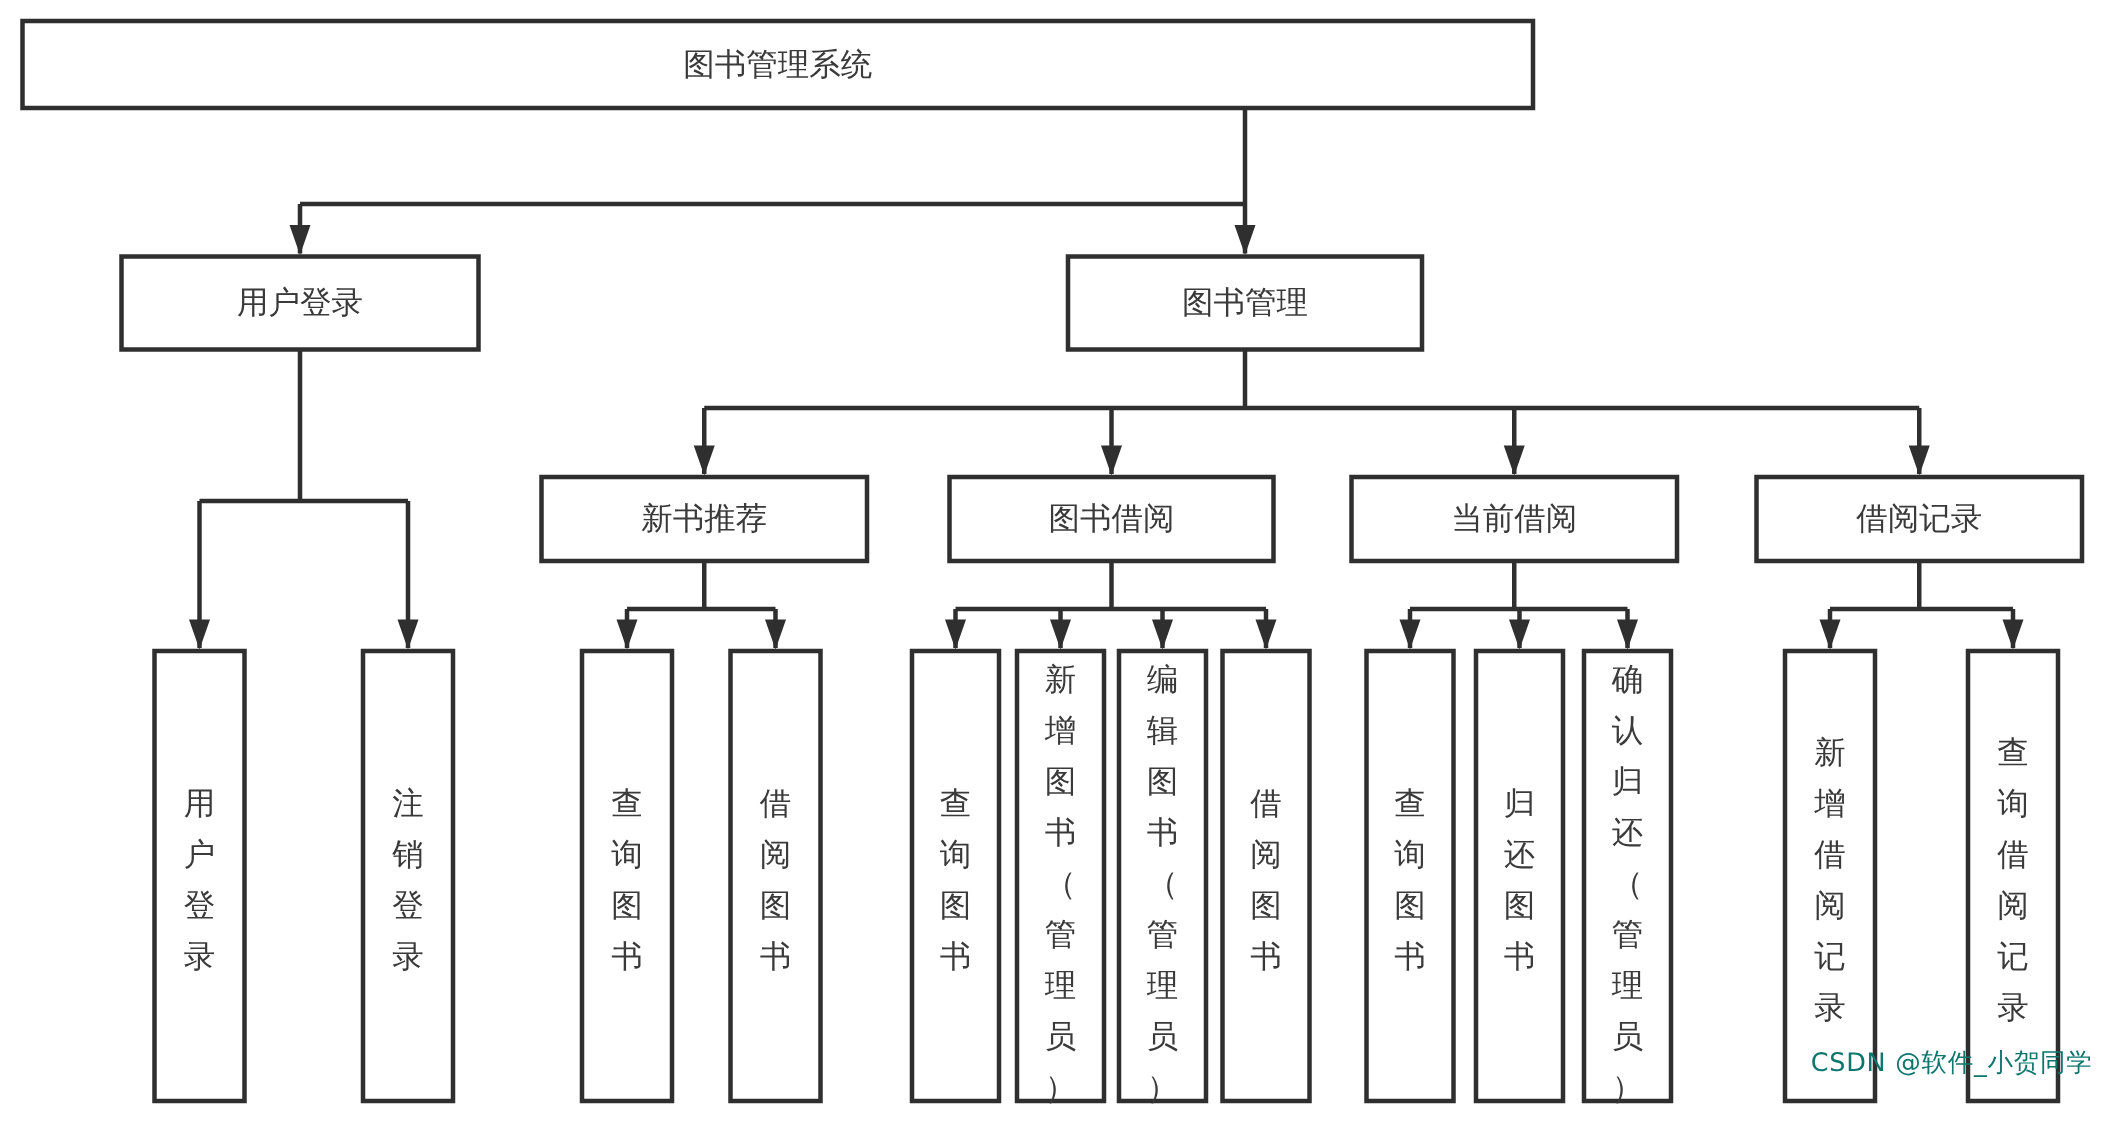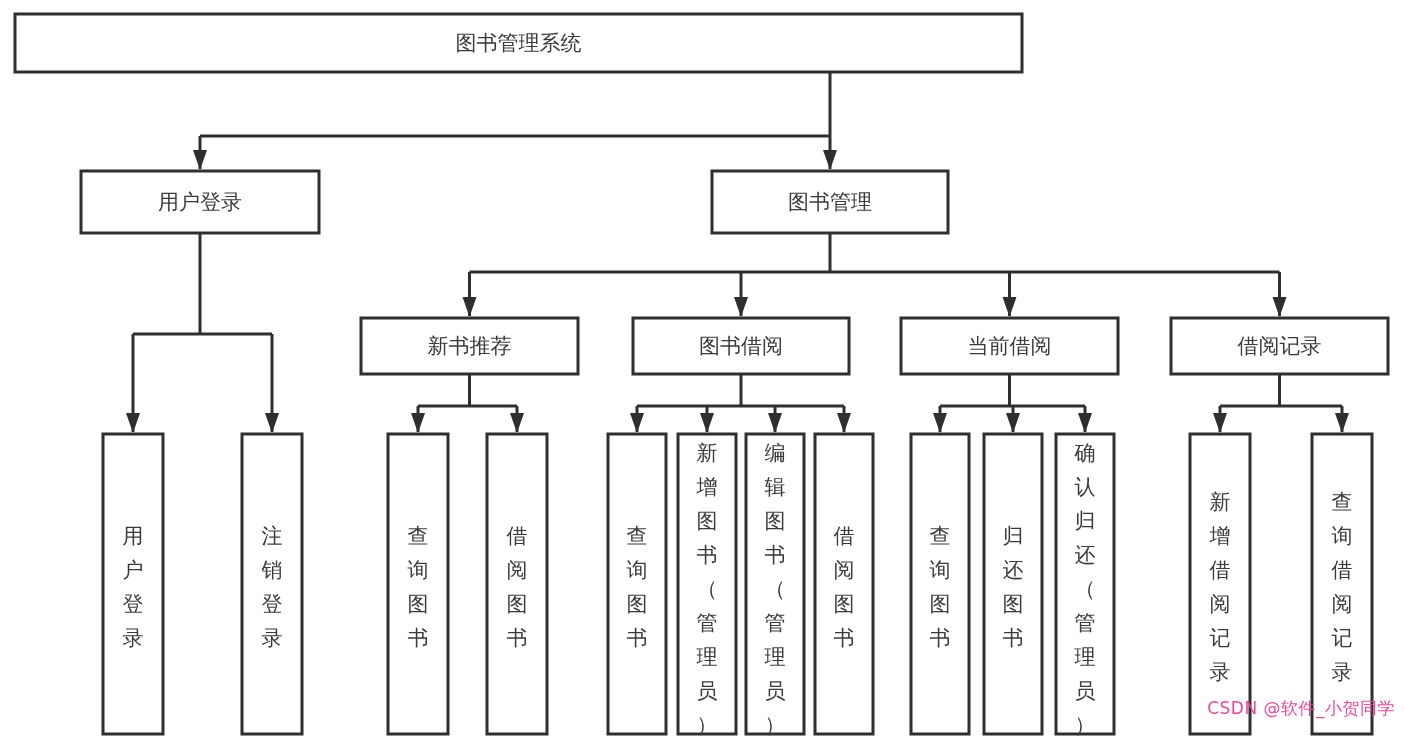--- a/index.html
+++ b/index.html
@@ -53,21 +53,21 @@
     font-family: "DejaVu Sans", "Liberation Sans", sans-serif;
     font-size: 21px;
     text-anchor: middle;
   }
   .watermark {
     position: absolute;
     right: 10px;
     bottom: 4px;
     font-family: "DejaVu Sans", "Liberation Sans", sans-serif;
     font-size: 17px;
-    color: #ec4899;
+    color: #0f766e;
     letter-spacing: 0.5px;
     white-space: nowrap;
     pointer-events: none;
   }
 </style>
 </head>
 <body>
 
 <div id="diagram-root">
   <svg class="flow" viewBox="0 0 1405 747" xmlns="http://www.w3.org/2000/svg">

